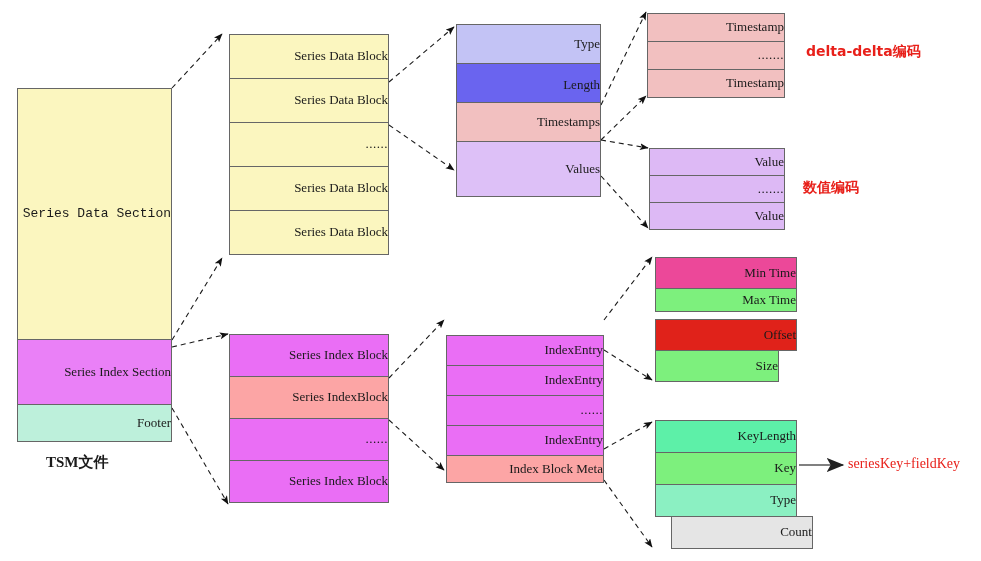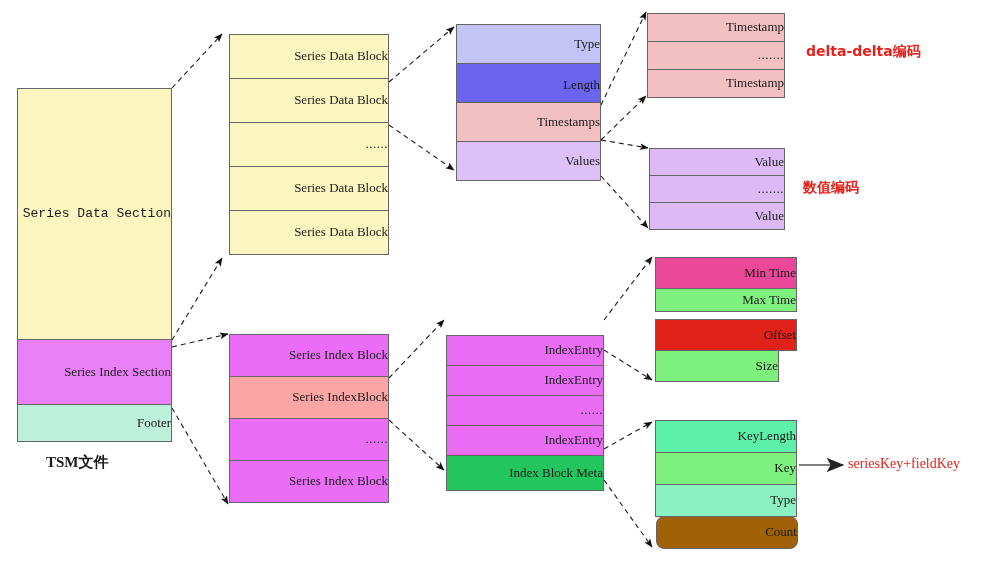--- a/index.html
+++ b/index.html
@@ -143,21 +143,21 @@
   <div class="group" style="left:456px; top:24px; width:145px; height:156px;">
     <div class="cell" style="left:0; top:0; width:145px; height:40px; background:#c3c3f5;">
       <span>Type</span>
     </div>
     <div class="cell" style="left:0; top:39px; width:145px; height:45px; background:#6a64ef;">
       <span>Length</span>
     </div>
     <div class="cell" style="left:0; top:78px; width:145px; height:40px; background:#f2c0c0;">
       <span>Timestamps</span>
     </div>
-    <div class="cell" style="left:0; top:117px; width:145px; height:40px; background:#ddc0f7;">
+    <div class="cell" style="left:0; top:117px; width:145px; height:56px; background:#ddc0f7;">
       <span>Values</span>
     </div>
   </div>
 
   <div class="group" style="left:647px; top:13px; width:138px; height:83px;">
     <div class="cell" style="left:0; top:0; width:138px; height:29px; background:#f2c0c0;">
       <span>Timestamp</span>
     </div>
     <div class="cell dots" style="left:0; top:28px; width:138px; height:29px; background:#f2c0c0;">
       <span>.......</span>
@@ -202,21 +202,21 @@
     </div>
     <div class="cell" style="left:0; top:30px; width:158px; height:31px; background:#ea6ef5;">
       <span>IndexEntry</span>
     </div>
     <div class="cell dots" style="left:0; top:60px; width:158px; height:31px; background:#ea6ef5;">
       <span>......</span>
     </div>
     <div class="cell" style="left:0; top:90px; width:158px; height:31px; background:#ea6ef5;">
       <span>IndexEntry</span>
     </div>
-    <div class="cell" style="left:0; top:120px; width:158px; height:36px; background:#22c55e;">
+    <div class="cell" style="left:0; top:120px; width:158px; height:28px; background:#fca5a5;">
       <span>Index Block Meta</span>
     </div>
   </div>
 
   <div class="group" style="left:655px; top:257px; width:142px; height:126px;">
     <div class="cell" style="left:0; top:0; width:142px; height:32px; background:#ec4899;">
       <span>Min Time</span>
     </div>
     <div class="cell" style="left:0; top:31px; width:142px; height:24px; background:#7df07d;">
       <span>Max Time</span>
@@ -232,19 +232,19 @@
   <div class="group" style="left:655px; top:420px; width:142px; height:130px;">
     <div class="cell" style="left:0; top:0; width:142px; height:33px; background:#5df0a8;">
       <span>KeyLength</span>
     </div>
     <div class="cell" style="left:0; top:32px; width:142px; height:33px; background:#7df07d;">
       <span>Key</span>
     </div>
     <div class="cell" style="left:0; top:64px; width:142px; height:33px; background:#8bf0c2;">
       <span>Type</span>
     </div>
-    <div class="cell" style="left:1px; top:96px; width:142px; height:33px; background:#a16207;border-radius:8px;">
+    <div class="cell" style="left:16px; top:96px; width:142px; height:33px; background:#e5e5e5;">
       <span>Count</span>
     </div>
   </div>
   <div class="note" style="left:848px; top:456px;">seriesKey+fieldKey</div>
 
 </div>
 
 </body></html>

